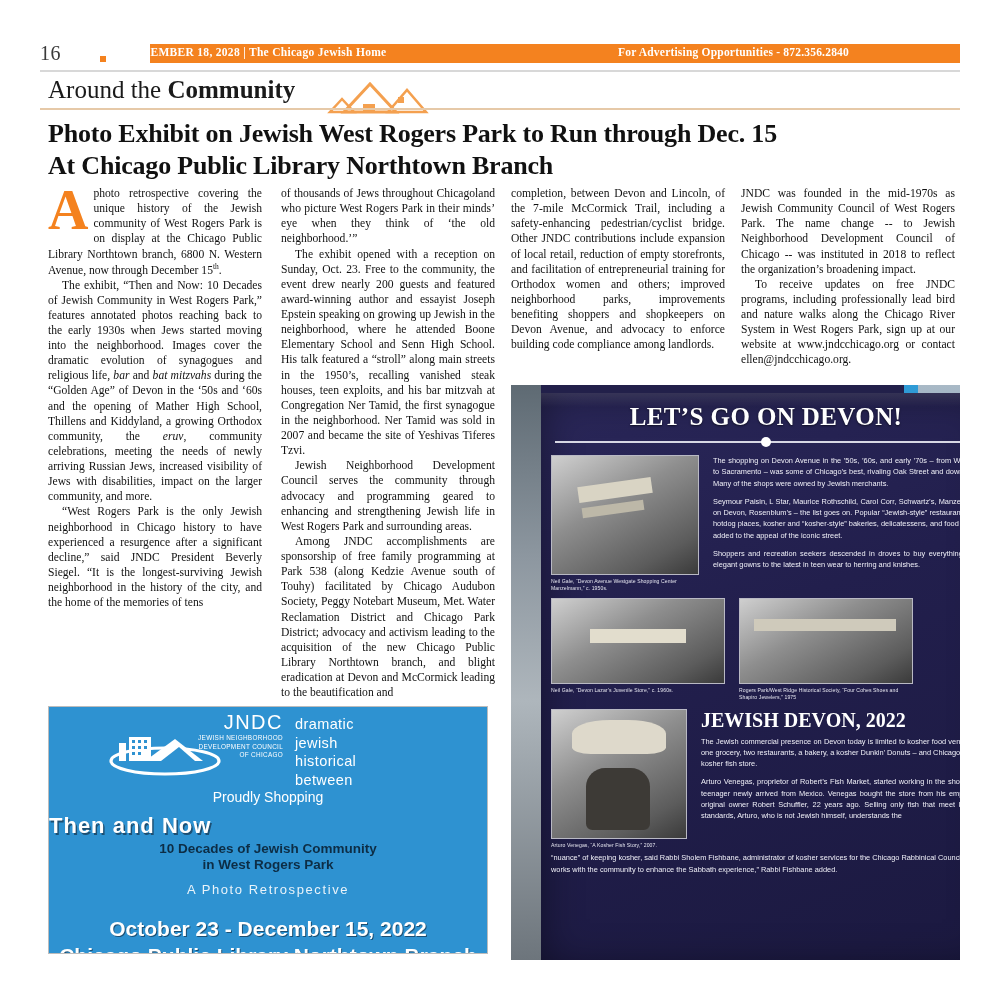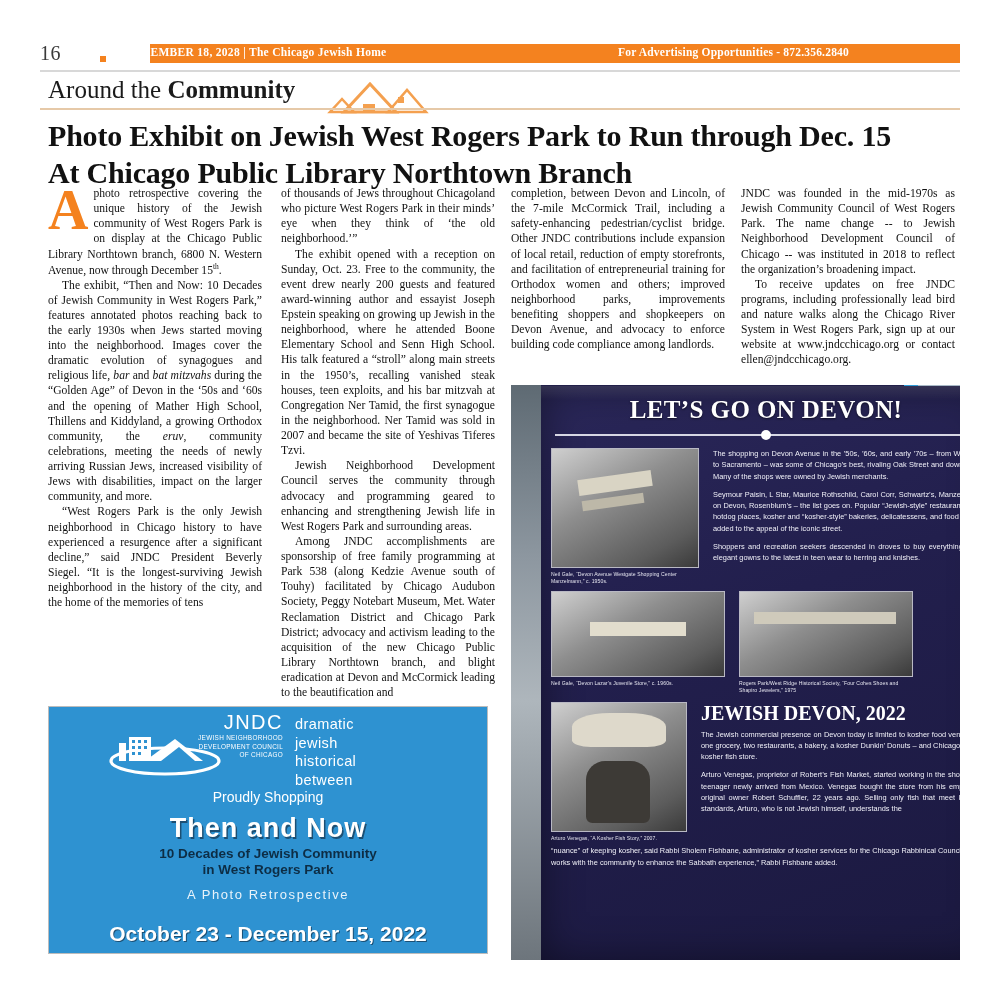--- a/index.html
+++ b/index.html
@@ -89,21 +89,21 @@
     left: 40px; top: 108px; width: 920px; height: 2px;
     background: #e6c9a8;
   }
 
   
   .headline {
     position: absolute;
     left: 48px; top: 118px; width: 900px;
     font-family: "Liberation Serif", serif;
     font-weight: bold;
-    font-size: 30px;
+    font-size: 26px;
     line-height: 1.22;
     color: #111;
     letter-spacing: -.2px;
   }
 
   
   .col {
     position: absolute;
     top: 186px;
     width: 212px;
@@ -161,25 +161,24 @@
     letter-spacing: .4px;
   }
   .ad-present {
     text-align: center;
     margin-top: 10px;
     font-family: "Liberation Sans", sans-serif;
     font-size: 14px;
     color: #ffffff;
   }
   .ad-title {
-    text-align: center;
     margin-top: 8px;
     font-family: "Liberation Sans", sans-serif;
     font-weight: bold;
-    font-size: 27px;
+    font-size: 22px;
     color: #ffffff;
     letter-spacing: 1px;
     text-shadow: 1.5px 1.5px 0 #1c4f73;
   }
   .ad-sub {
     text-align: center;
     margin-top: 2px;
     font-family: "Liberation Sans", sans-serif;
     font-weight: bold;
     font-size: 13.5px;
@@ -232,21 +231,21 @@
   .photo-right-strip {
     position: absolute; right: 0; top: 0; width: 42px; height: 575px;
     background: linear-gradient(180deg,#a9b9c6 0%, #7fa6c4 18%, #c9b99a 35%, #d8c7a4 70%, #b8a684 100%);
   }
   .photo-right-strip2 {
     position: absolute; right: 42px; top: 0; width: 14px; height: 575px;
     background: linear-gradient(180deg,#2f9bd6 0%, #1f7fb5 40%, #9fb0bd 75%, #6f7d88 100%);
   }
   .panel {
     position: absolute;
-    left: 30px; top: 1px; width: 450px; height: 575px;
+    left: 30px; top: 8px; width: 450px; height: 575px;
     background: linear-gradient(160deg,#2a2759 0%, #221f4d 40%, #1b1940 100%);
     box-shadow: inset 0 0 40px rgba(0,0,0,.45);
   }
   .panel-inner { position: absolute; inset: 6px 10px 8px 10px; }
 
   .panel-title {
     text-align: center;
     font-family: "Liberation Serif", serif;
     font-weight: bold;
     font-size: 25px;

